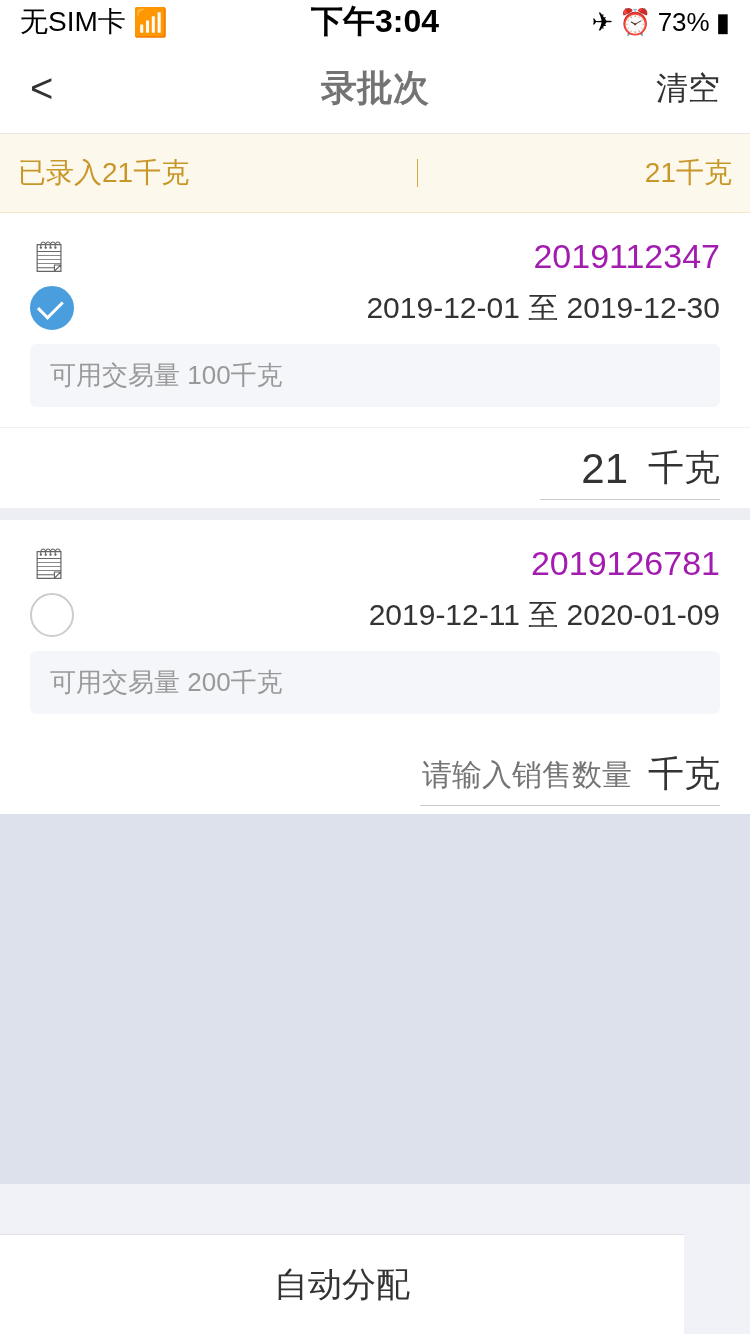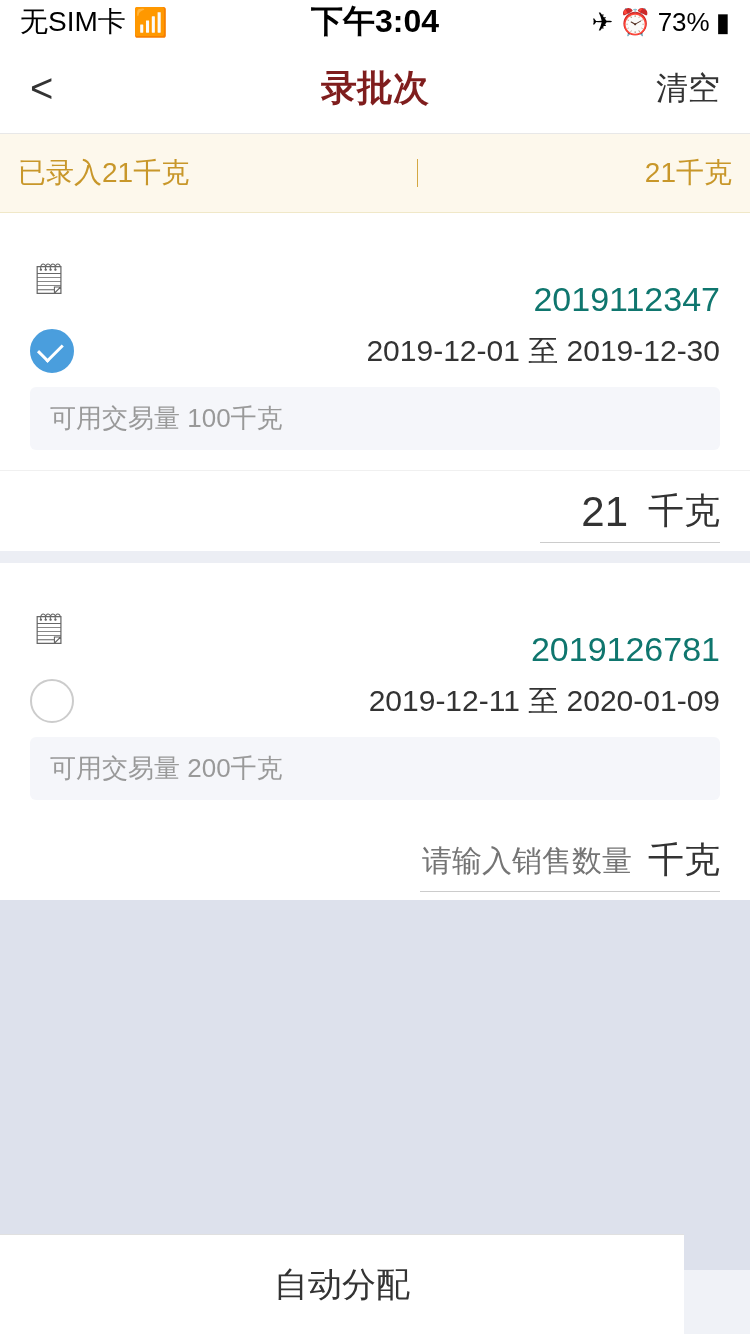--- a/index.html
+++ b/index.html
@@ -55,21 +55,21 @@
       border-bottom: 1px solid #e8e8e8;
     }
     .nav-back {
       font-size: 40px;
       color: #333;
       cursor: pointer;
     }
     .nav-title {
       font-size: 36px;
       font-weight: 600;
-      color: #7f1d1d;
+      color: #737373;
       position: absolute;
       left: 50%;
       transform: translateX(-50%);
     }
     .nav-clear {
       font-size: 32px;
       color: #333;
       cursor: pointer;
     }
 
@@ -110,22 +110,21 @@
     }
     .batch-header {
       display: flex;
       align-items: center;
       gap: 12px;
       margin-bottom: 10px;
     }
     .batch-id {
       font-size: 34px;
       font-weight: 500;
-      color: #0f766e;
-      margin-top: 43px;
+      color: #a21caf;
     }
     .batch-icon {
       font-size: 30px;
       color: #666;
     }
     .batch-date-row {
       display: flex;
       align-items: center;
       gap: 0;
       margin-bottom: 14px;

